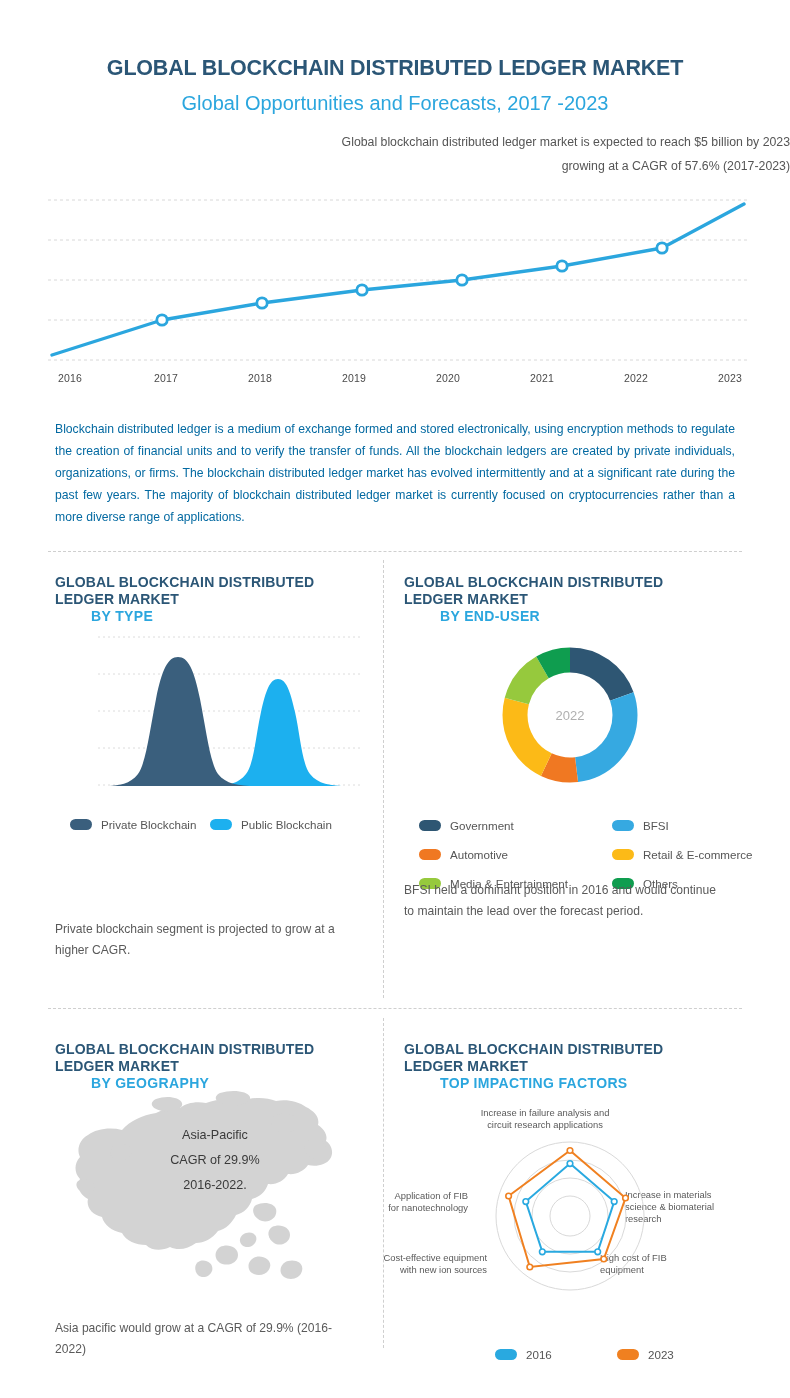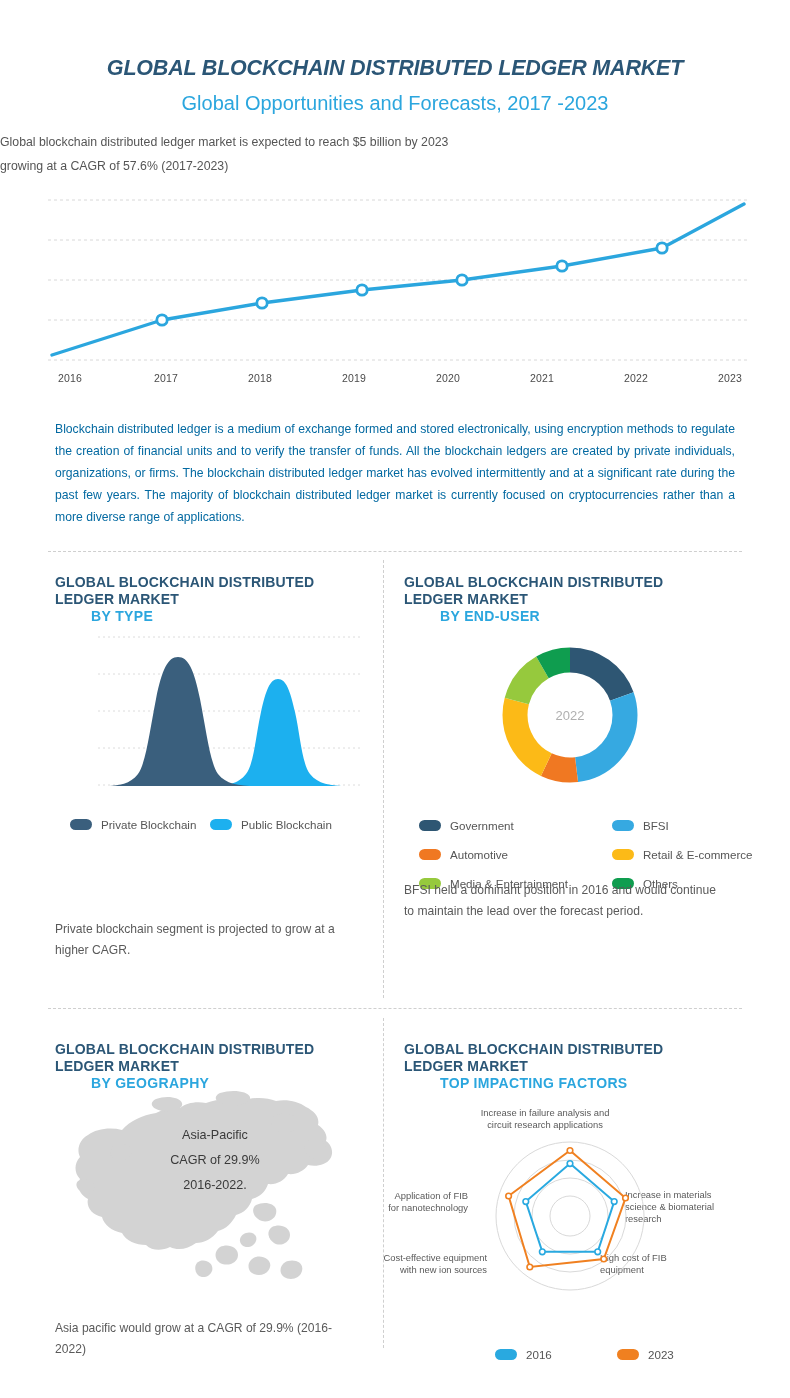--- a/index.html
+++ b/index.html
@@ -8,28 +8,27 @@
     font-family:"Liberation Sans","DejaVu Sans",sans-serif;
     color:#4b4b4b;-webkit-font-smoothing:antialiased;
   }
   .abs{position:absolute;}
 
   
   #main-title{
     position:absolute;left:0;top:56px;width:790px;text-align:center;
     font-size:21.5px;font-weight:bold;letter-spacing:-0.2px;
     color:#2b5676;
-    font-style:italic;
   }
   #sub-title{
     position:absolute;left:0;top:92px;width:790px;text-align:center;
     font-size:20px;color:#2ba6de;
   }
   #intro-line-1,#intro-line-2{
-    position:absolute;left:0;width:790px;text-align:left;
+    position:absolute;left:0;width:790px;text-align:right;
     font-size:12.3px;color:#555;
   }
   #intro-line-1{top:135px;}
   #intro-line-2{top:159px;}
 
   
   #line-chart-wrap{left:48px;top:198px;width:700px;height:165px;}
   #line-chart-wrap svg{display:block;}
   #xaxis-labels{left:48px;top:372px;width:700px;height:16px;}
   #xaxis-labels span{

